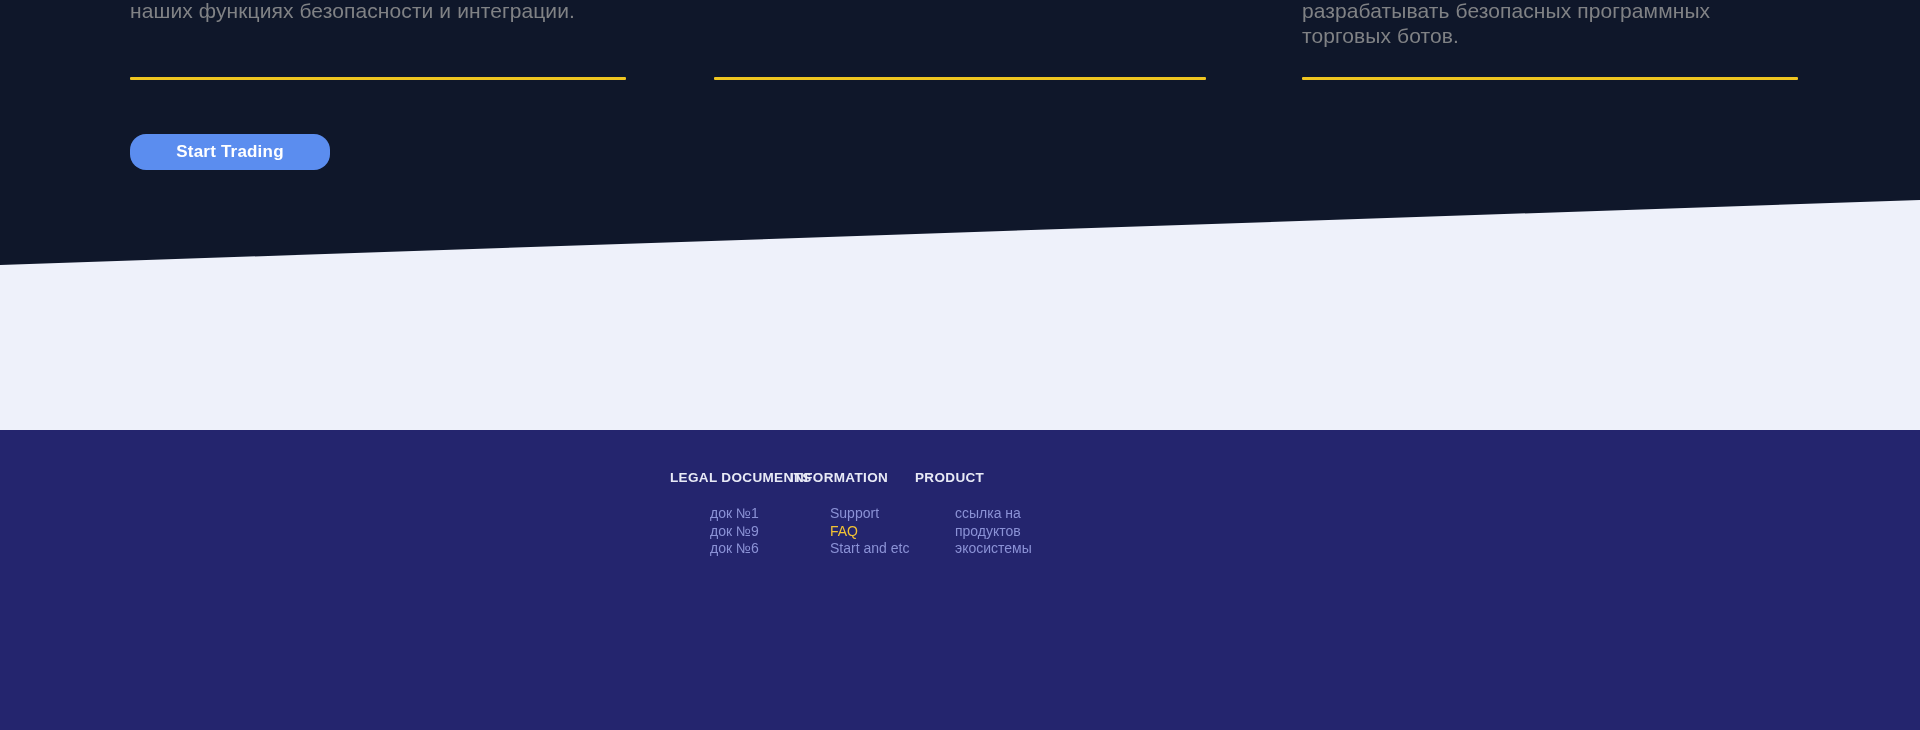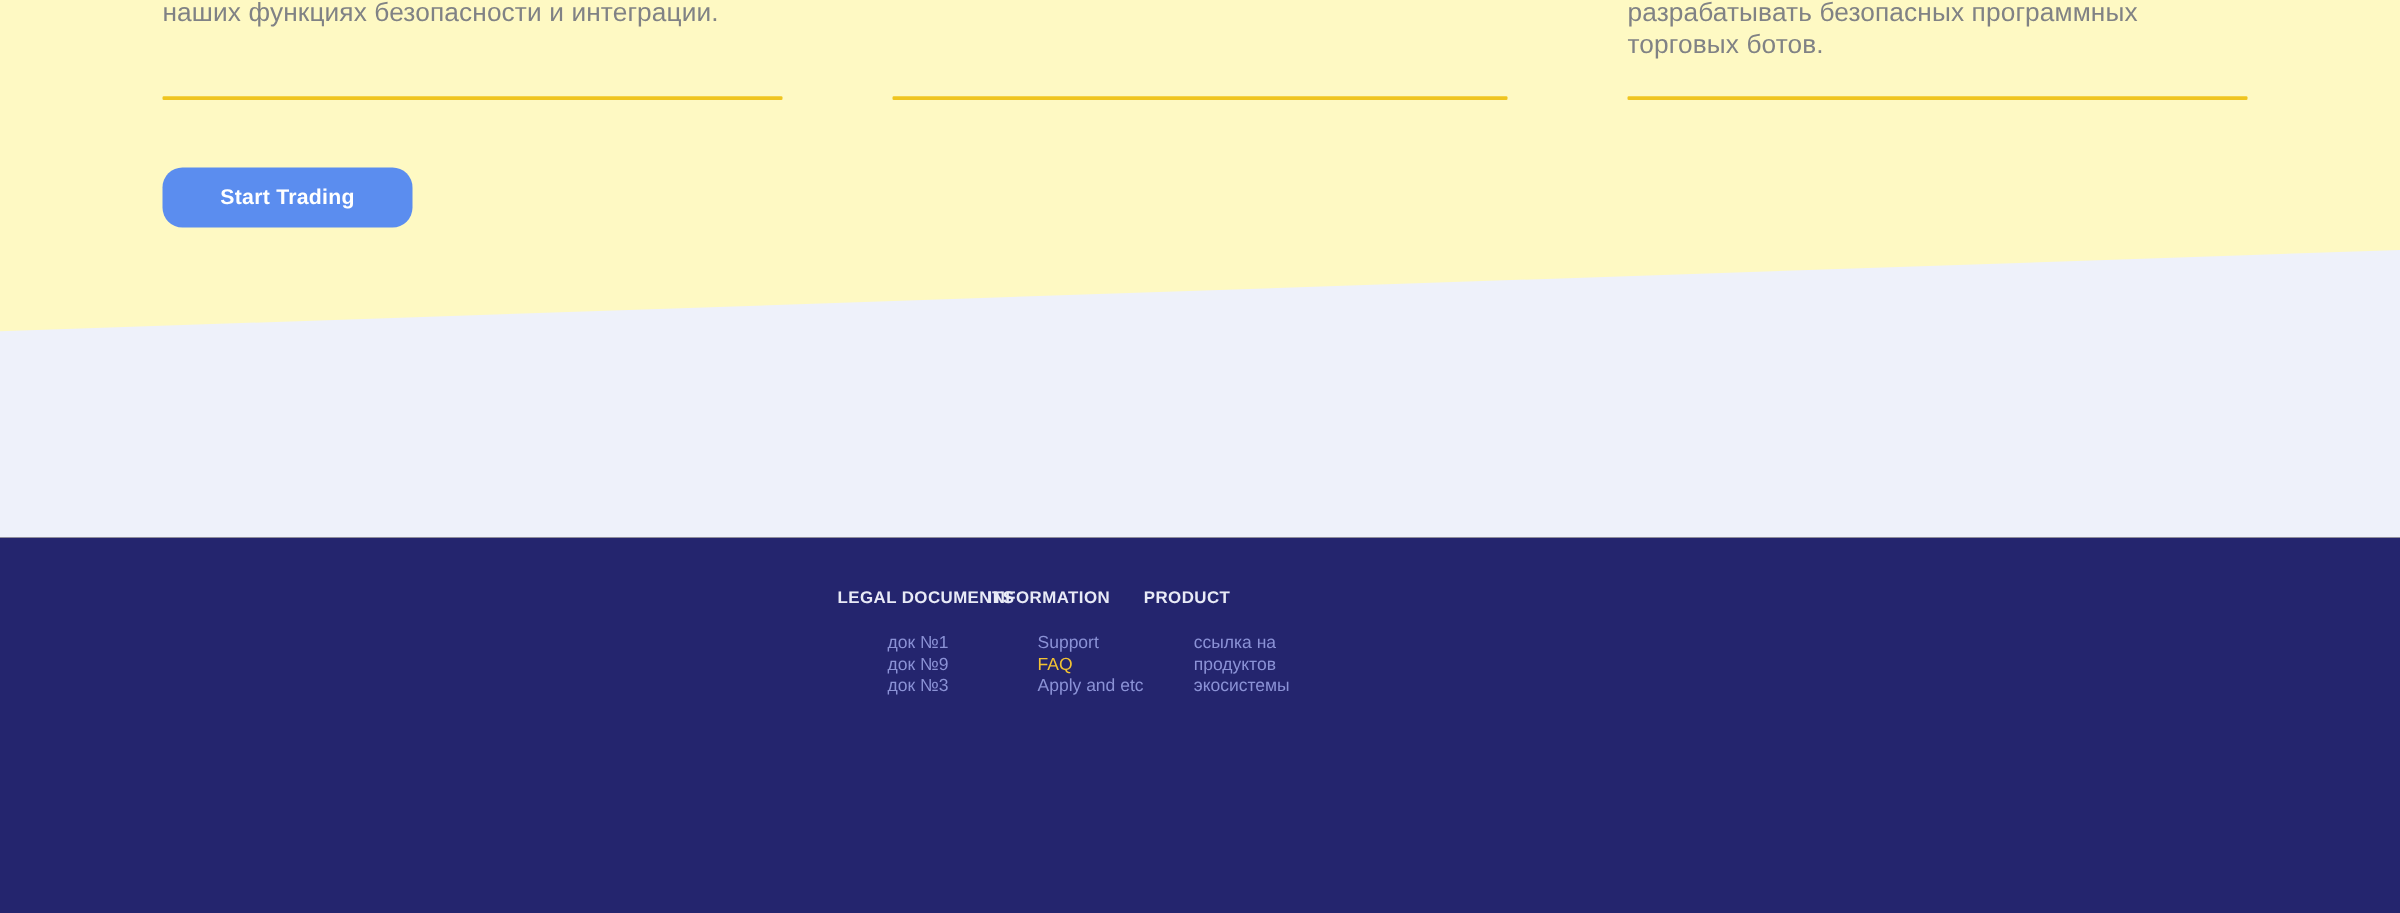--- a/index.html
+++ b/index.html
@@ -1,39 +1,39 @@
 <!DOCTYPE html>
 <html><head>
 <meta charset="utf-8">
 <style>
   * { margin:0; padding:0; box-sizing:border-box; }
   html, body {
     width:1920px; height:730px;
     font-family:"Liberation Sans", sans-serif;
     background:#ffffff; overflow:hidden;
   }
-  #page { position:relative; width:1920px; height:730px; background:#fef9c3; }
+  #page { position:relative; width:1920px; height:730px; background:#0f172a; }
 
   
   .upper { position:absolute; left:0; top:0; width:1920px; height:300px; }
 
   .para {
     position:absolute; color:#808285; font-size:21px; line-height:25px;
     font-weight:400; white-space:pre-line; letter-spacing:.1px;
   }
   .para.c1 { left:130px; top:-2px; width:520px; }
   .para.c3 { left:1302px; top:-2px; width:520px; }
 
   .rule-yellow { position:absolute; height:3px; background:#efc520; border-radius:1px; }
   .rule-yellow.r1 { left:130px;  top:77px; width:496px; }
   .rule-yellow.r2 { left:714px;  top:77px; width:492px; }
   .rule-yellow.r3 { left:1302px; top:77px; width:496px; }
 
   .cta-btn {
-    position:absolute; left:130px; top:134px; width:200px; height:48px;
+    position:absolute; left:130px; top:134px; width:200px; height:36px;
     background:#5b8def; color:#ffffff; border:none; border-radius:16px;
     font-family:"Liberation Sans", sans-serif; font-size:17px; font-weight:700;
     letter-spacing:.2px; cursor:pointer; display:flex;
     align-items:center; justify-content:center;
   }
 
   
   .band {
     position:absolute; left:0; top:0; width:1920px; height:430px;
     background:#eef1fa;
@@ -83,28 +83,28 @@
   <div class="band"></div>
 
   <div class="footer">
 
     <div class="cols">
 
       <div class="col legal">
         <div class="col-head">LEGAL DOCUMENTS</div>
         <a class="col-link">док №1</a>
         <a class="col-link">док №9</a>
-        <a class="col-link">док №3</a>
+        <a class="col-link">док №6</a>
       </div>
 
       <div class="col info">
         <div class="col-head">INFORMATION</div>
         <a class="col-link">Support</a>
         <a class="col-link active">FAQ</a>
-        <a class="col-link">Apply and etc</a>
+        <a class="col-link">Start and etc</a>
       </div>
 
       <div class="col product">
         <div class="col-head">PRODUCT</div>
         <a class="col-link">ссылка на</a>
         <a class="col-link">продуктов</a>
         <a class="col-link">экосистемы</a>
       </div>
 
 

